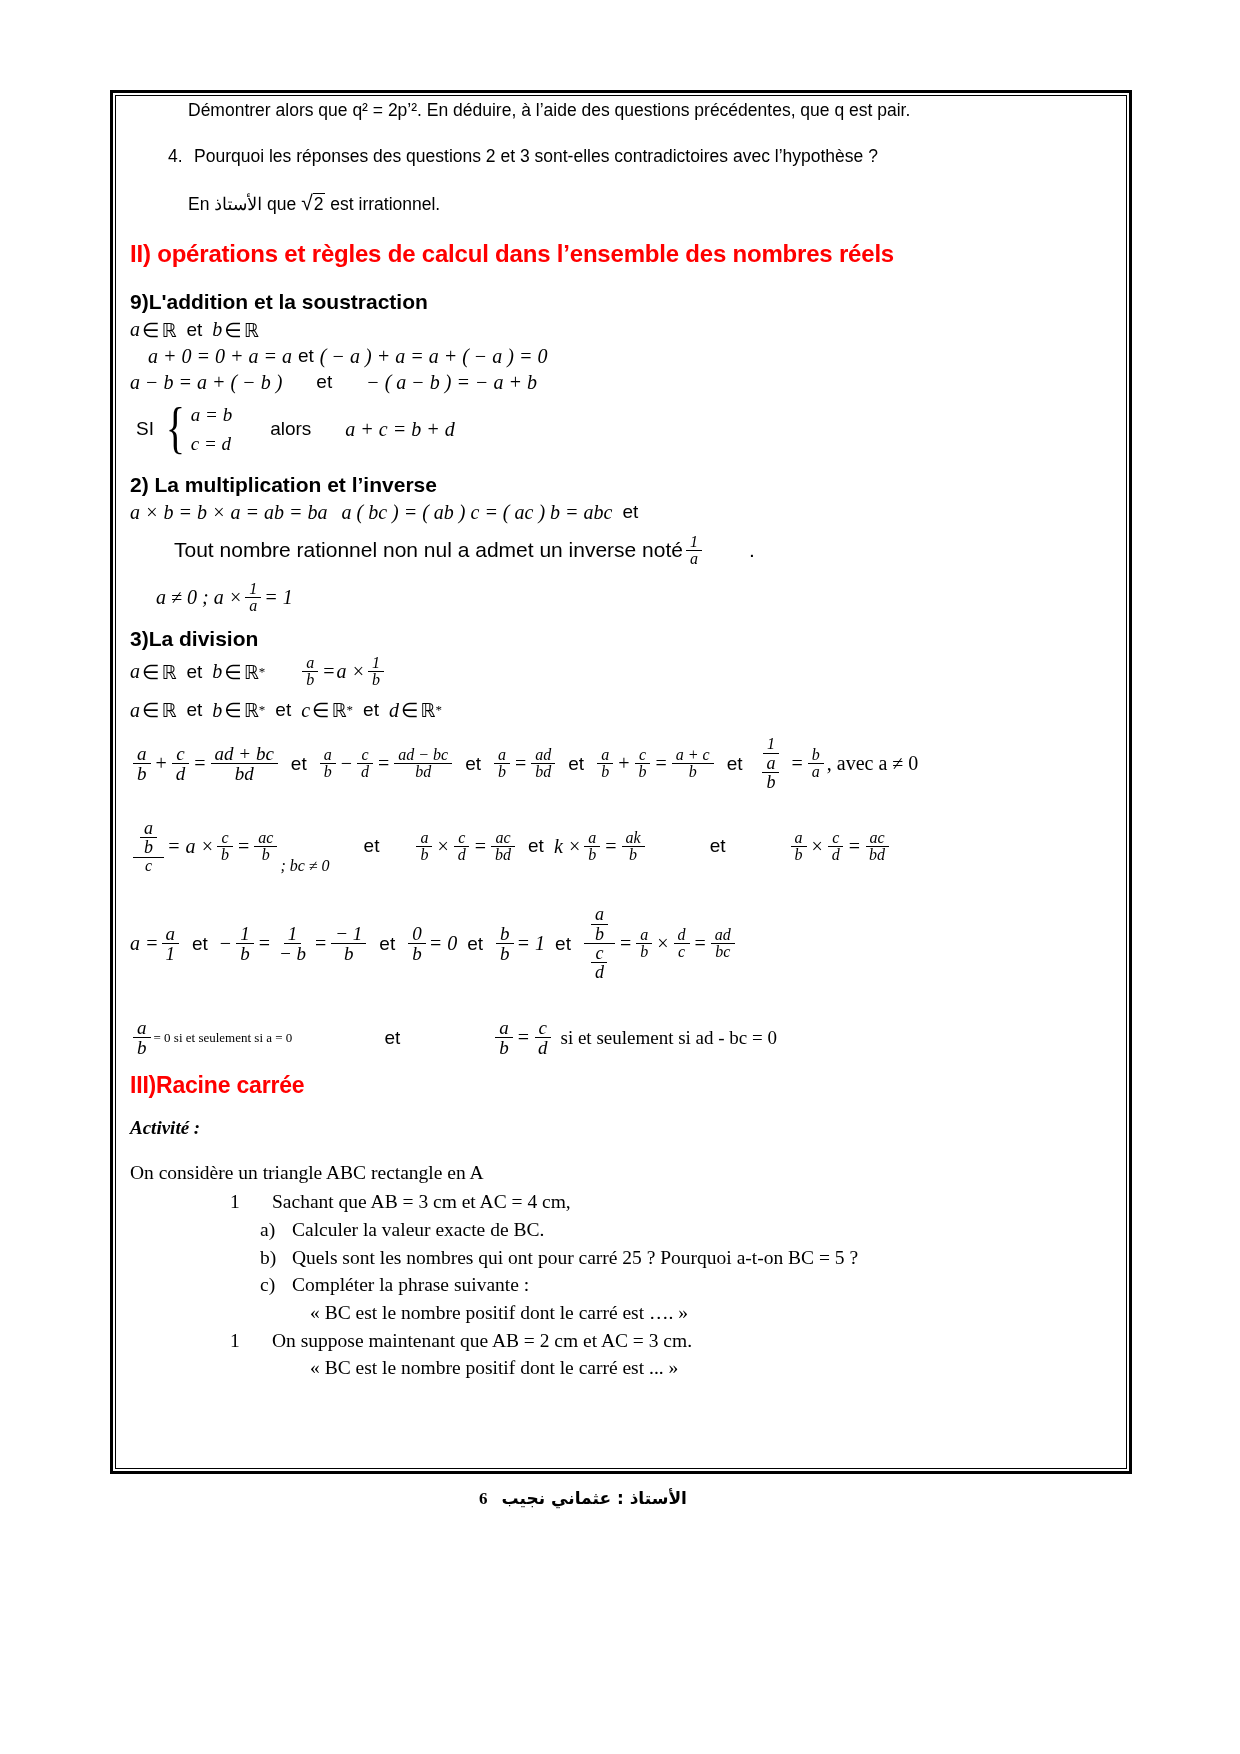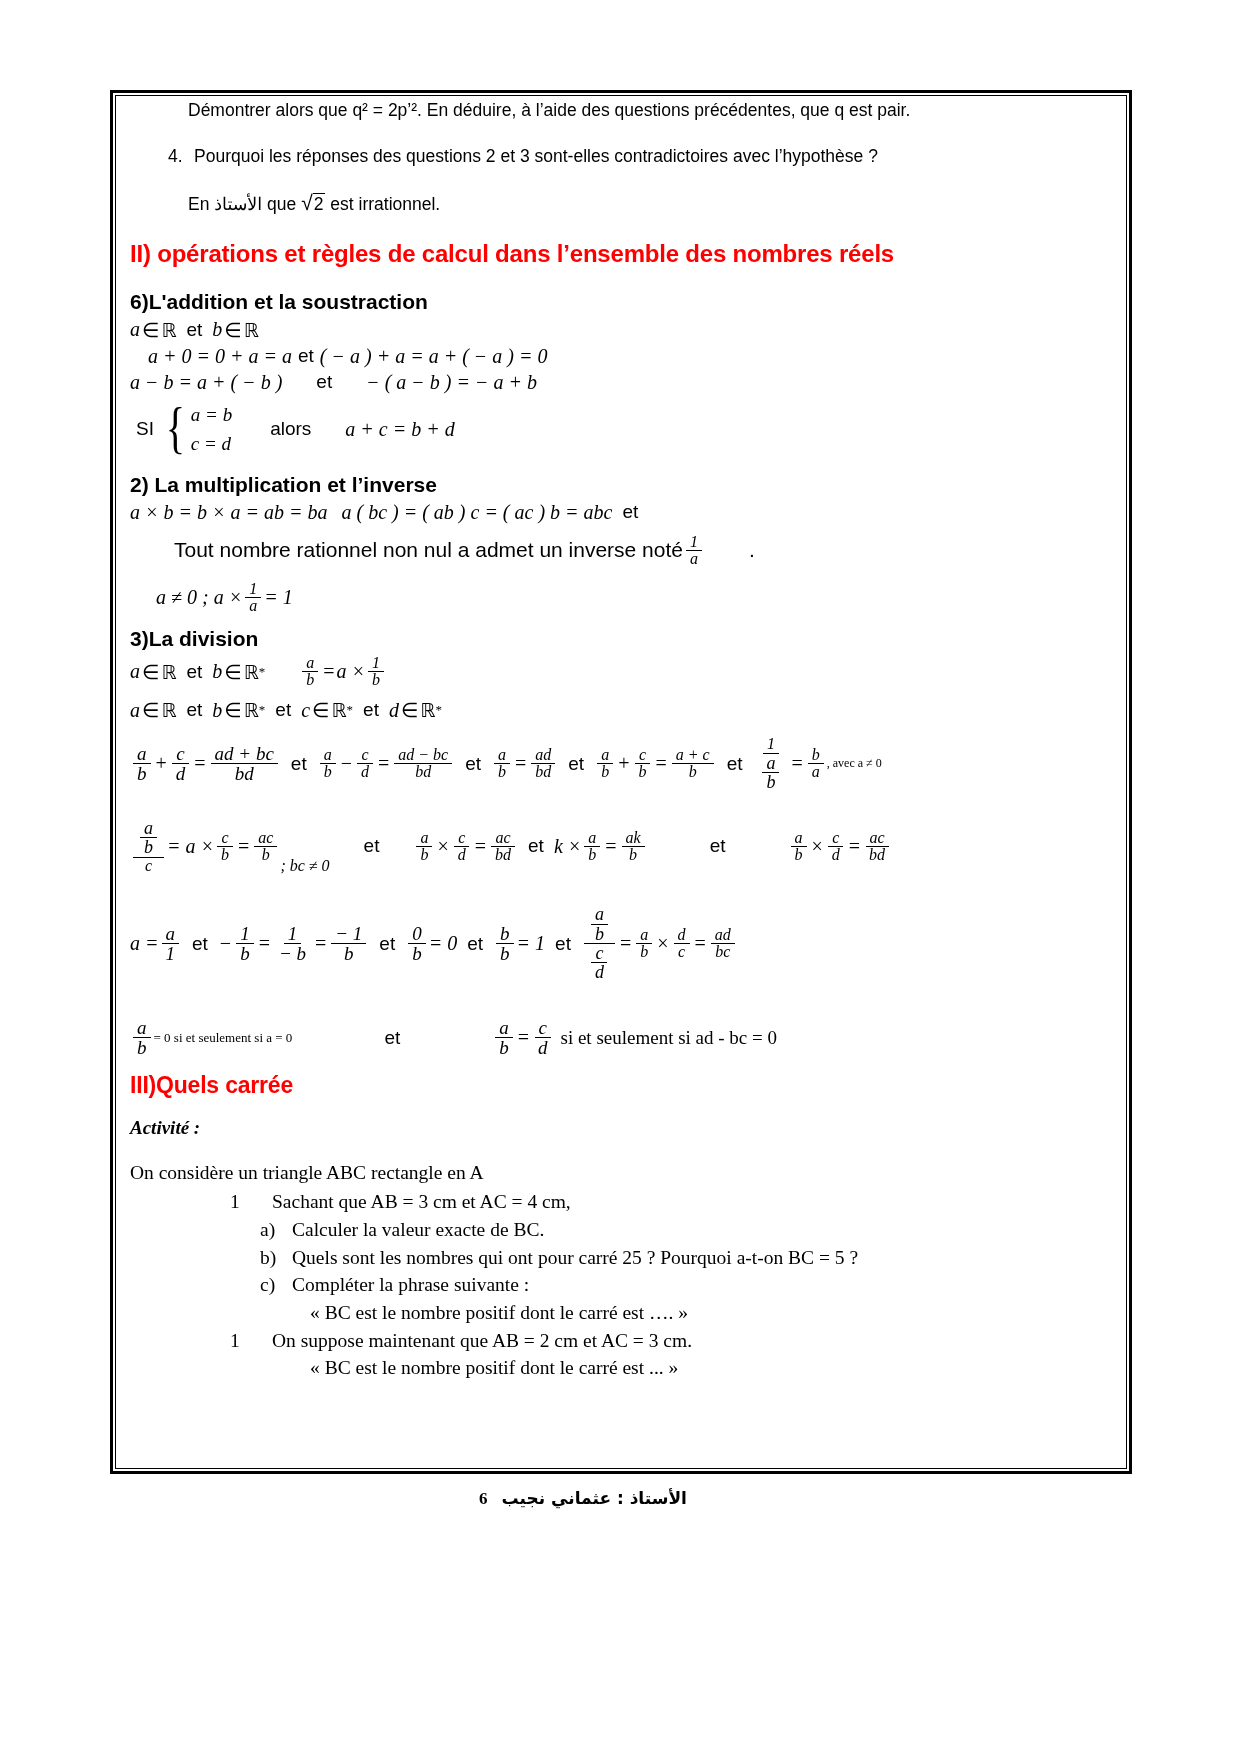--- a/index.html
+++ b/index.html
@@ -238,21 +238,21 @@
       <span>En الأستاذ que</span>
       <span class="sqrt">
           <span class="radical">√</span>
           <span class="radicand">2</span>
         </span>
       <span>est irrationnel.</span>
     </p>
 
     <h2 class="red-heading">II) opérations  et règles de calcul dans l’ensemble des nombres réels</h2>
 
-    <h3 class="sub-heading">6)L'addition et la soustraction</h3>
+    <h3 class="sub-heading">9)L'addition et la soustraction</h3>
 
     <div class="math-row">
       <span>a</span>
       <span class="op">∈</span>
       <span class="R">ℝ</span>
       <span class="et">et</span>
       <span>b</span>
       <span class="op">∈</span>
       <span class="R">ℝ</span>
     </div>
@@ -423,21 +423,21 @@
             <span class="num">a</span>
             <span class="den">b</span>
           </span>
         </span>
       </span>
       <span class="op">=</span>
       <span class="frac sm">
         <span class="num">b</span>
         <span class="den">a</span>
       </span>
-      <span style="font-style:normal;font-size:12px;">, avec a ≠ 0</span>
+      <span style="font-style:normal;font-size:20px;">, avec a ≠ 0</span>
     </div>
 
     <div class="math-row" style="margin-top:26px;">
       <span class="frac sm">
         <span class="num">
           <span class="frac nested">
             <span class="num">a</span>
             <span class="den">b</span>
           </span>
         </span>
@@ -582,21 +582,21 @@
         <span class="den">b</span>
       </span>
       <span class="op">=</span>
       <span class="frac">
         <span class="num">c</span>
         <span class="den">d</span>
       </span>
       <span style="font-style:normal;font-size:19px;padding-left:6px;">si et seulement si ad - bc = 0</span>
     </div>
 
-    <h2 class="red-heading small">III)Quels carrée</h2>
+    <h2 class="red-heading small">III)Racine carrée</h2>
 
     <p class="act-title">Activité :</p>
 
     <p class="ex-line l1" style="margin-bottom:2px;">On considère un triangle ABC rectangle en A</p>
 
     <p class="ex-line l2">
       <span class="ex-num">1</span><span>Sachant que AB = 3 cm et AC = 4 cm,</span>
     </p>
     <p class="ex-line l3">
       <span class="ex-alpha">a)</span><span>Calculer la valeur exacte de BC.</span>

